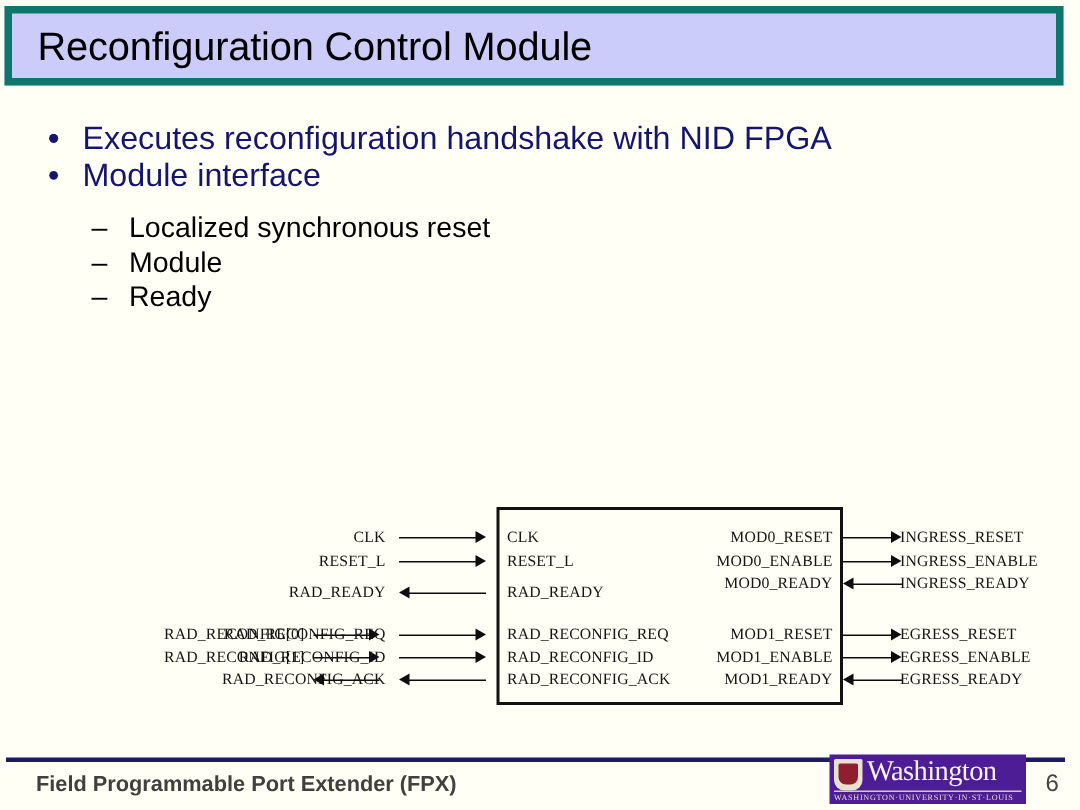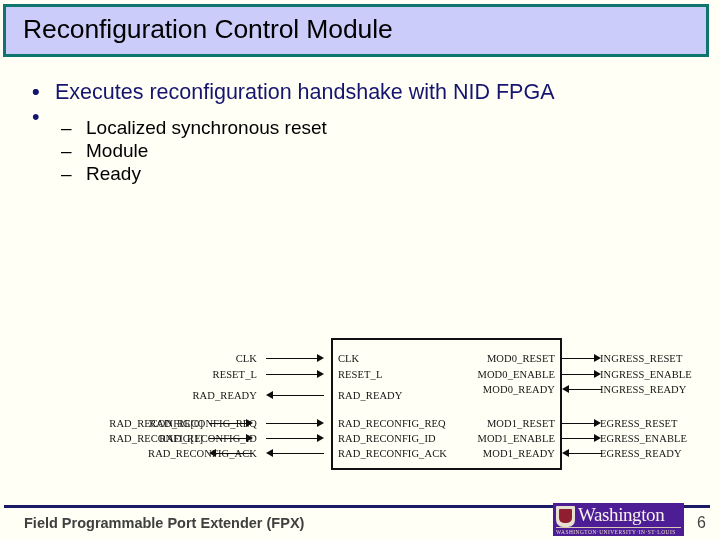--- a/index.html
+++ b/index.html
@@ -17,21 +17,21 @@
   }
 
   
   #title-bar {
     position: absolute;
     left: 3px;
     top: 4px;
     width: 706px;
     height: 53px;
     background: #ccccfa;
-    border: 3px solid #0f766e;
+    border: 5px solid #0f766e;
     box-sizing: border-box;
   }
   #title-text {
     position: absolute;
     left: 17px;
     top: 7px;
     font-size: 26.5px;
     color: #000000;
     letter-spacing: -0.1px;
     white-space: nowrap;
@@ -215,20 +215,21 @@
     <span class="dot">•</span>
   </div>
 
   <div class="lvl1">
     <span class="dot">•</span>
     <span>Executes reconfiguration handshake with NID FPGA</span>
   </div>
 
   <div class="lvl1">
     <span class="dot">•</span>
+    <span>Module interface</span>
   </div>
 
   <div id="sub-list">
     <div class="lvl2">
       <span class="dash">–</span>
       <span>Localized synchronous reset</span>
     </div>
     <div class="lvl2">
       <span class="dash">–</span>
       <span>Module</span>

